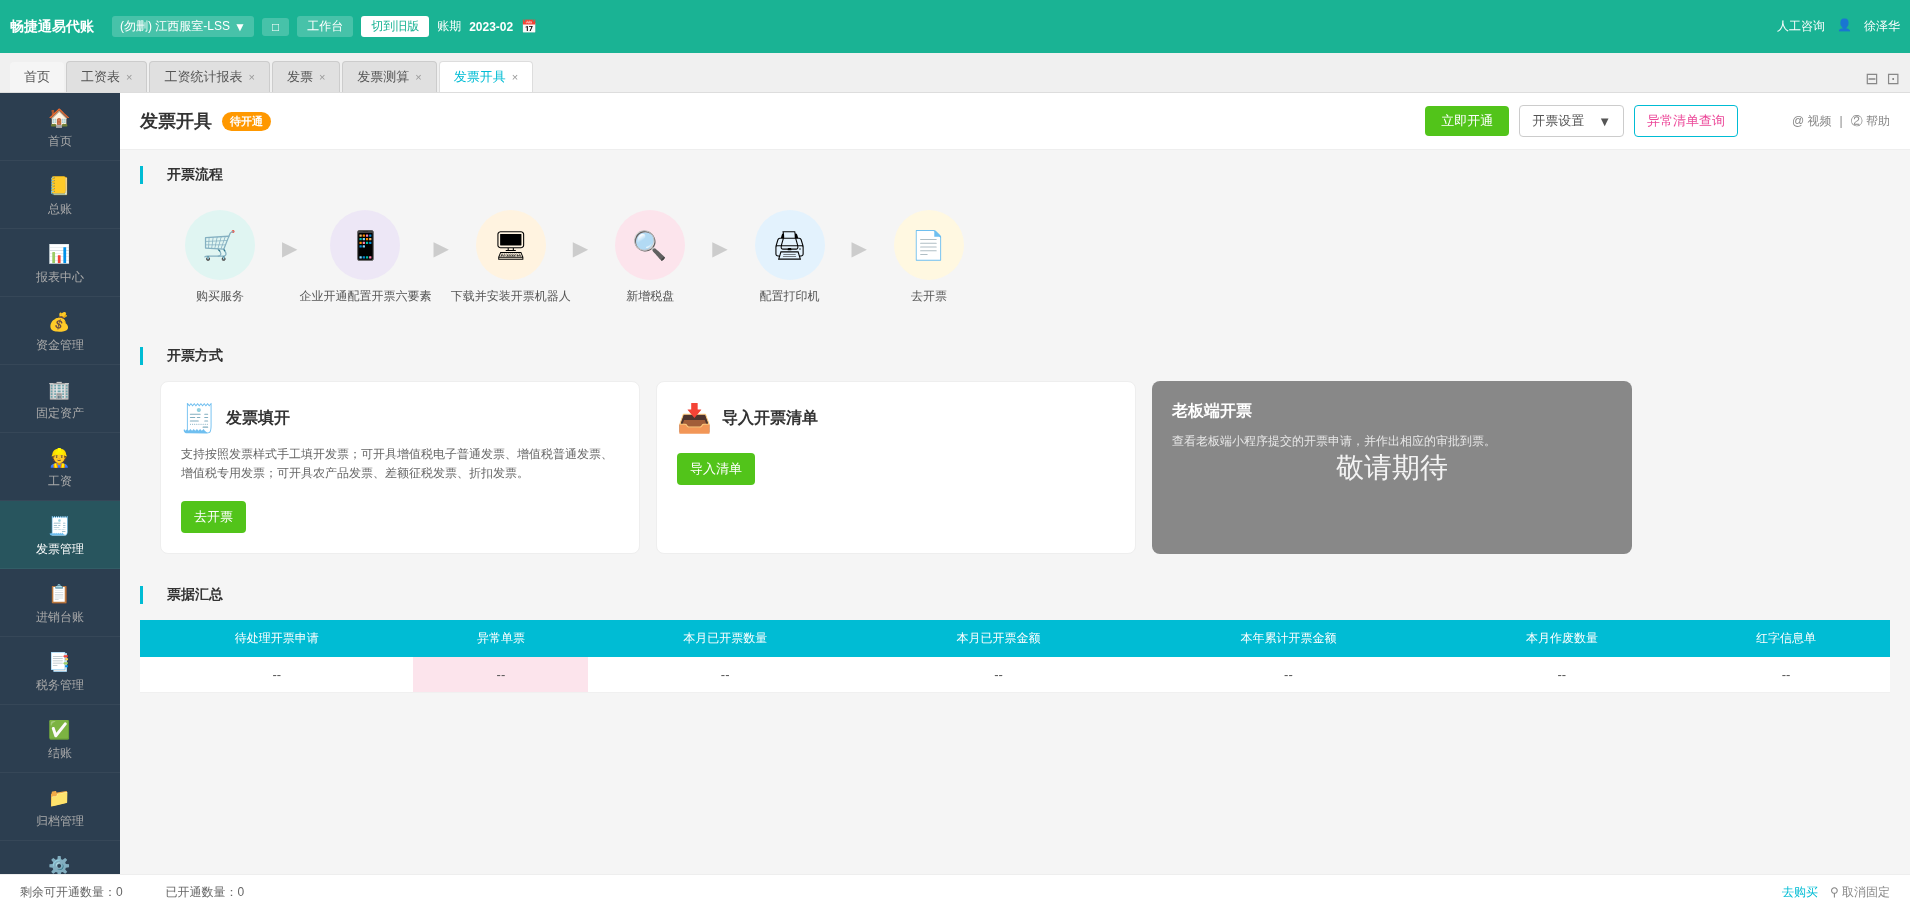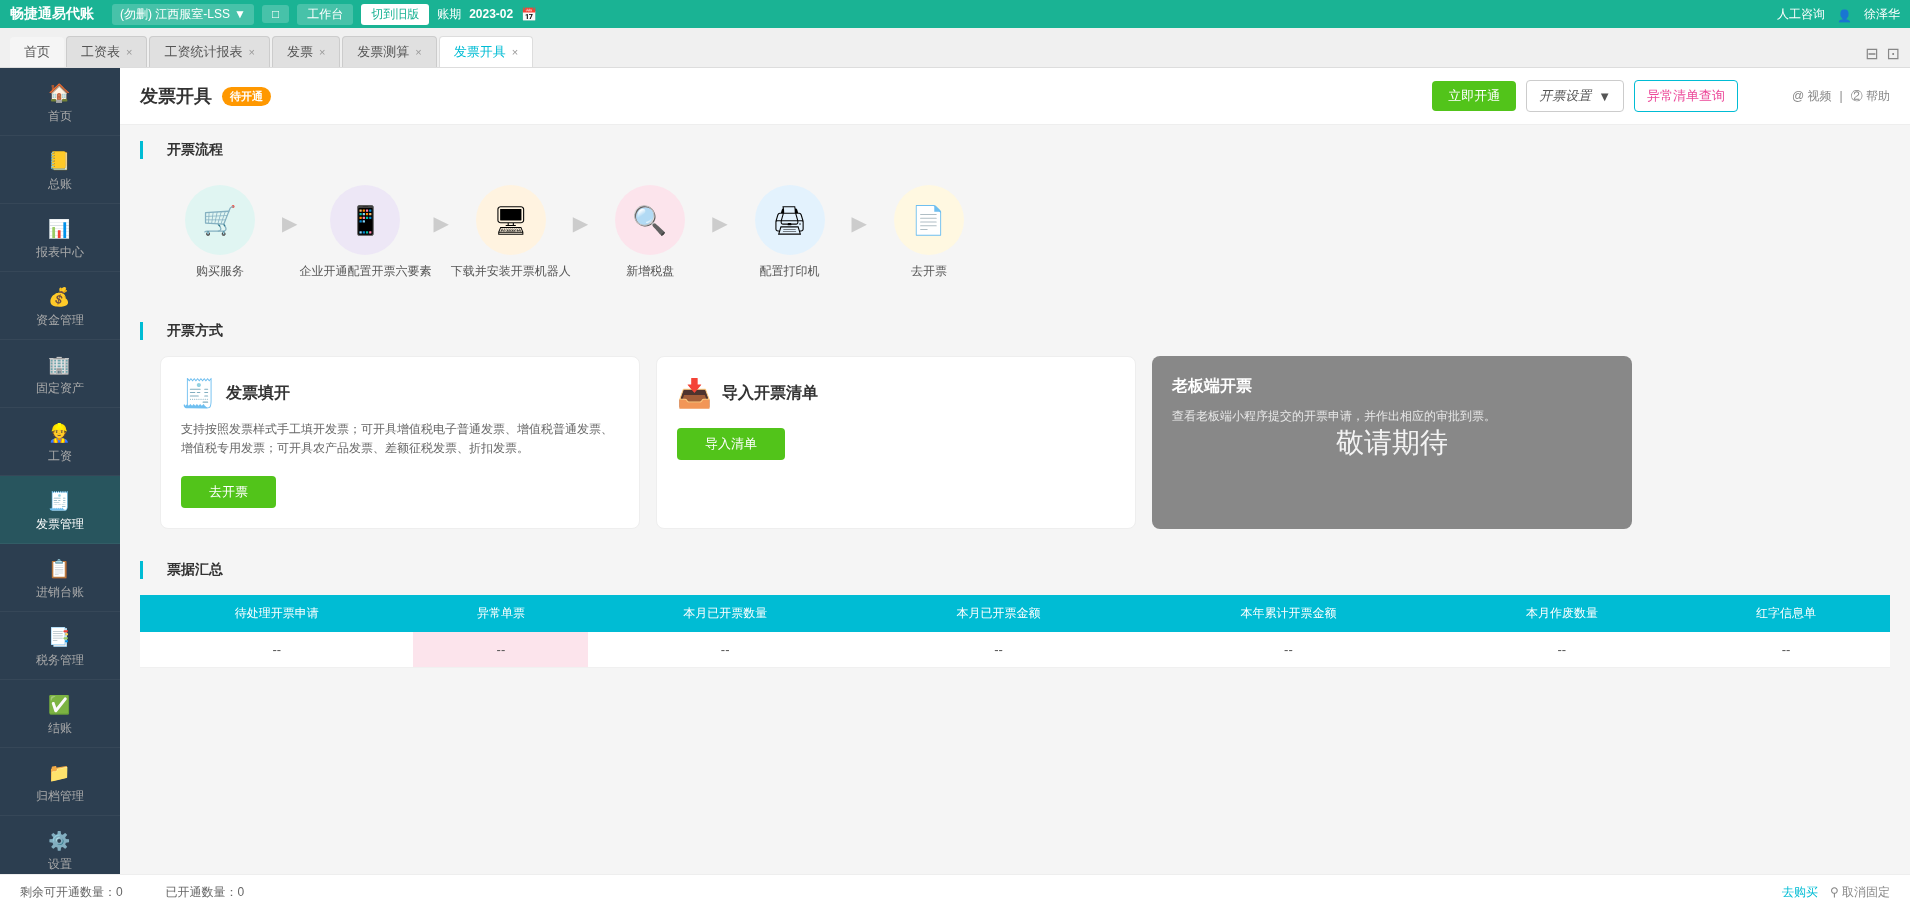--- a/index.html
+++ b/index.html
@@ -1,25 +1,25 @@
 <!DOCTYPE html>
 <html><head>
   <meta charset="utf-8">
   <style>
     * { box-sizing: border-box; margin: 0; padding: 0; }
     body { font-family: 'Microsoft YaHei', sans-serif; font-size: 13px; background: #f5f5f5; display: flex; flex-direction: column; height: 910px; overflow: hidden; }
 
     
-    .top-bar { height: 28px; background: #1ab394; display: flex; align-items: center; padding: 0 10px; justify-content: space-between; flex-shrink: 0; }
+    .top-bar { height: 53px; background: #1ab394; display: flex; align-items: center; padding: 0 10px; justify-content: space-between; flex-shrink: 0; }
     .top-bar-left { display: flex; align-items: center; gap: 8px; color: white; font-size: 13px; }
     .top-bar-logo { color: white; font-size: 14px; font-weight: bold; margin-right: 10px; }
     .top-bar-company { background: rgba(255,255,255,0.2); border-radius: 3px; padding: 2px 8px; color: white; font-size: 12px; display: flex; align-items: center; gap: 4px; }
     .top-bar-btn { background: rgba(255,255,255,0.2); border: none; color: white; padding: 2px 10px; border-radius: 3px; cursor: pointer; font-size: 12px; }
     .top-bar-btn.active { background: white; color: #1ab394; }
-    .top-bar-right { display: flex; align-items: flex-end; gap: 12px; color: white; font-size: 12px; }
+    .top-bar-right { display: flex; align-items: flex-start; gap: 12px; color: white; font-size: 12px; }
 
     
     .nav-tabs { height: 40px; background: #f0f0f0; display: flex; align-items: flex-end; padding: 0 10px; border-bottom: 1px solid #ddd; flex-shrink: 0; }
     .nav-tab { padding: 6px 14px; font-size: 13px; cursor: pointer; border-radius: 4px 4px 0 0; color: #555; background: #e0e0e0; margin-right: 2px; display: flex; align-items: center; gap: 6px; border: 1px solid #ccc; border-bottom: none; }
     .nav-tab.active { background: white; color: #00bcd4; border-color: #ddd; }
     .nav-tab .close-x { font-size: 11px; color: #999; }
     .nav-tab:first-child { background: #f5f5f5; border: none; color: #555; }
     .nav-tab-controls { margin-left: auto; display: flex; align-items: center; gap: 8px; color: #888; font-size: 16px; padding-bottom: 4px; }
 
     
@@ -31,21 +31,21 @@
     .sidebar-item.active { background: rgba(26,179,148,0.2); color: white; }
     .sidebar-item .s-icon { font-size: 18px; }
 
     
     .content { flex: 1; overflow-y: auto; background: #f5f5f5; }
     .content-header { background: white; padding: 12px 20px; display: flex; align-items: center; justify-content: space-between; border-bottom: 1px solid #eee; }
     .page-title { font-size: 18px; color: #333; font-weight: bold; display: flex; align-items: center; gap: 10px; }
     .status-badge { background: #ff9800; color: white; font-size: 11px; padding: 2px 8px; border-radius: 10px; }
     .header-actions { display: flex; align-items: center; gap: 10px; }
     .btn-primary { background: #52c41a; color: white; border: none; padding: 6px 16px; border-radius: 4px; cursor: pointer; font-size: 13px; }
-    .btn-outline { background: white; color: #555; border: 1px solid #ccc; padding: 6px 12px; border-radius: 4px; cursor: pointer; font-size: 13px; display: flex; align-items: center; gap: 7px; font-style: italic; }
+    .btn-outline { background: white; color: #555; border: 1px solid #ccc; padding: 6px 12px; border-radius: 4px; cursor: pointer; font-size: 13px; display: flex; align-items: center; gap: 14px; }
     .btn-outline-cyan { background: white; color: #ec4899; border: 1px solid #00bcd4; padding: 6px 12px; border-radius: 4px; cursor: pointer; font-size: 13px; }
     .header-right-text { color: #888; font-size: 12px; display: flex; align-items: center; gap: 8px; margin-left: 44px; }
 
     
     .section { padding: 16px 20px; }
     .section-title { font-size: 14px; color: #333; font-weight: bold; margin-bottom: 16px; padding-left: 24px; border-left: 3px solid #00bcd4; }
 
     
     .process-steps { display: flex; align-items: center; justify-content: flex-start; gap: 0; padding: 10px 20px; }
     .process-step { display: flex; flex-direction: column; align-items: center; gap: 8px; min-width: 120px; }
@@ -60,21 +60,21 @@
     .process-arrow { color: #ccc; font-size: 20px; margin: 0 2px; padding-bottom: 20px; }
 
     
     .invoice-methods { display: flex; gap: 16px; padding: 0 20px 16px; }
     .method-card { flex: 1; background: white; border-radius: 8px; border: 1px solid #eee; padding: 20px; display: flex; flex-direction: column; gap: 10px; max-width: 480px; }
     .method-card-old { flex: 1; background: #888; border-radius: 8px; padding: 20px; display: flex; flex-direction: column; gap: 10px; position: relative; overflow: hidden; max-width: 480px; }
     .method-header { display: flex; align-items: center; gap: 10px; }
     .method-icon { font-size: 28px; }
     .method-title { font-size: 16px; font-weight: bold; color: #333; }
     .method-desc { font-size: 12px; color: #666; line-height: 1.6; }
-    .method-btn { background: #52c41a; color: white; border: none; padding: 7px 28px; border-radius: 4px; cursor: pointer; font-size: 13px; align-self: flex-start; margin-top: 8px; text-align: right; }
+    .method-btn { background: #52c41a; color: white; border: none; padding: 7px 13px; border-radius: 4px; cursor: pointer; font-size: 13px; align-self: flex-start; margin-top: 8px; text-align: right; }
     .old-title { font-size: 16px; font-weight: bold; color: white; }
     .old-desc { font-size: 12px; color: rgba(255,255,255,0.8); line-height: 1.6; }
     .coming-soon { position: absolute; top: 50%; left: 50%; transform: translate(-50%, -50%); font-size: 28px; font-weight: normal; color: rgba(255,255,255,0.9); white-space: nowrap; }
 
     
     .summary-section { padding: 0 20px 16px; }
     .summary-table { width: 100%; border-collapse: collapse; }
     .summary-table th { background: #00bcd4; color: white; padding: 10px 8px; font-size: 12px; text-align: center; font-weight: normal; }
     .summary-table td { background: white; padding: 10px 8px; text-align: center; font-size: 13px; color: #555; border-bottom: 1px solid #f0f0f0; }
     .summary-table td.highlight { background: #fce4ec; }

